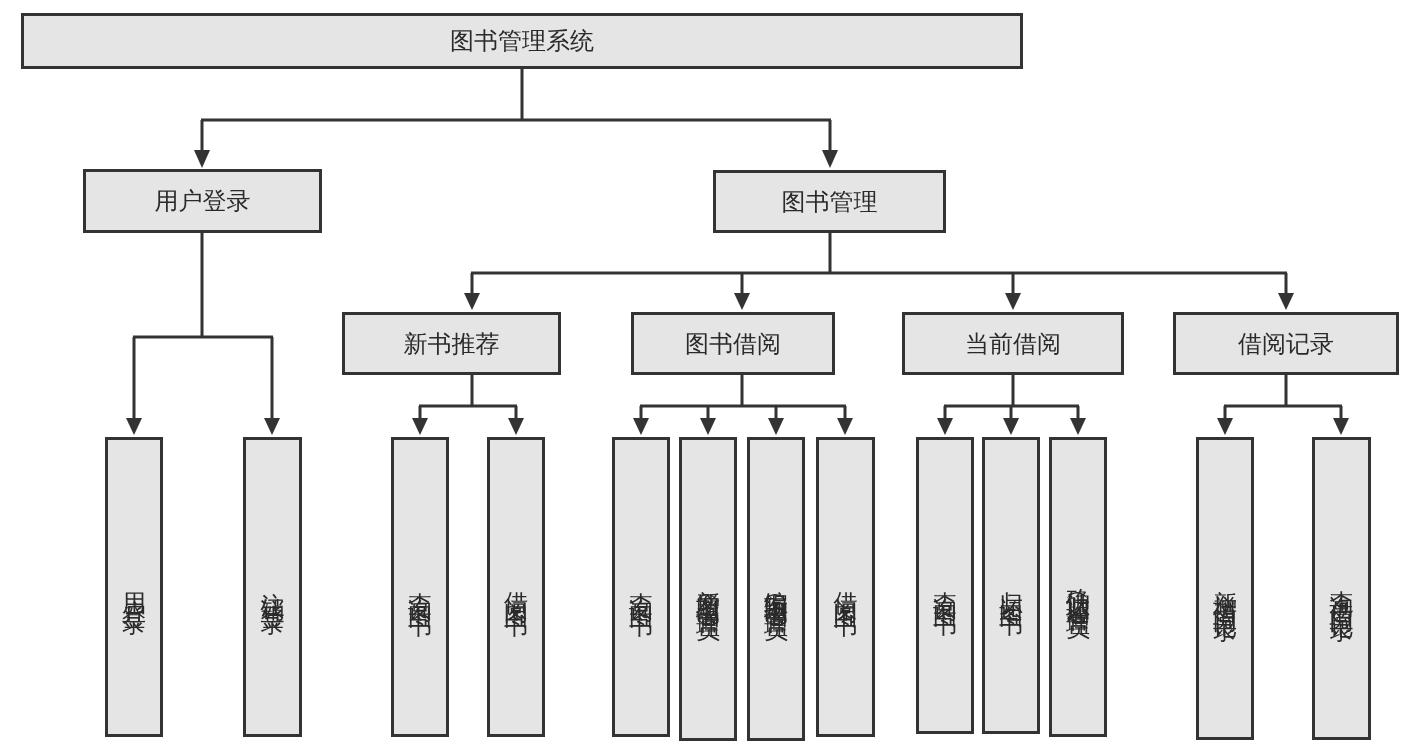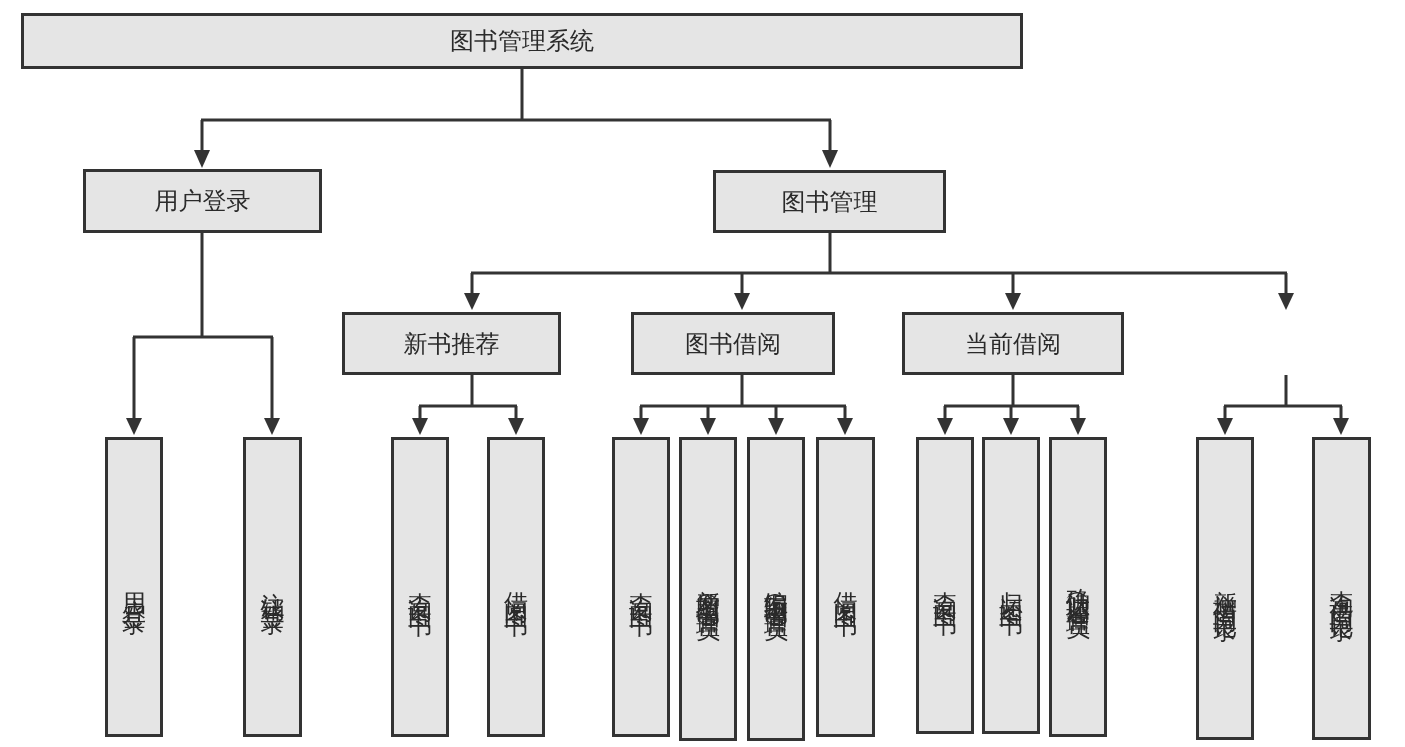--- a/index.html
+++ b/index.html
@@ -106,20 +106,21 @@
   </svg>
 
   <div class="node" style="left:21px;top:13px;width:1002px;height:56px">图书管理系统</div>
 
   <div class="node" style="left:83px;top:169px;width:239px;height:64px">用户登录</div>
   <div class="node" style="left:713px;top:170px;width:233px;height:63px">图书管理</div>
 
   <div class="node" style="left:342px;top:312px;width:219px;height:63px">新书推荐</div>
   <div class="node" style="left:631px;top:312px;width:204px;height:63px">图书借阅</div>
   <div class="node" style="left:902px;top:312px;width:222px;height:63px">当前借阅</div>
+  <div class="node" style="left:1173px;top:312px;width:226px;height:63px">借阅记录</div>
 
   <div class="node v" style="left:105px;top:437px;width:58px;height:300px">用户登录</div>
   <div class="node v" style="left:243px;top:437px;width:59px;height:300px">注销登录</div>
 
   <div class="node v" style="left:391px;top:437px;width:58px;height:300px">查询图书</div>
   <div class="node v" style="left:487px;top:437px;width:58px;height:300px">借阅图书</div>
 
   <div class="node v" style="left:612px;top:437px;width:58px;height:300px">查询图书</div>
   <div class="node v long" style="left:679px;top:437px;width:58px;height:304px">新增图书（管理员）</div>
   <div class="node v long" style="left:747px;top:437px;width:58px;height:304px">编辑图书（管理员）</div>

